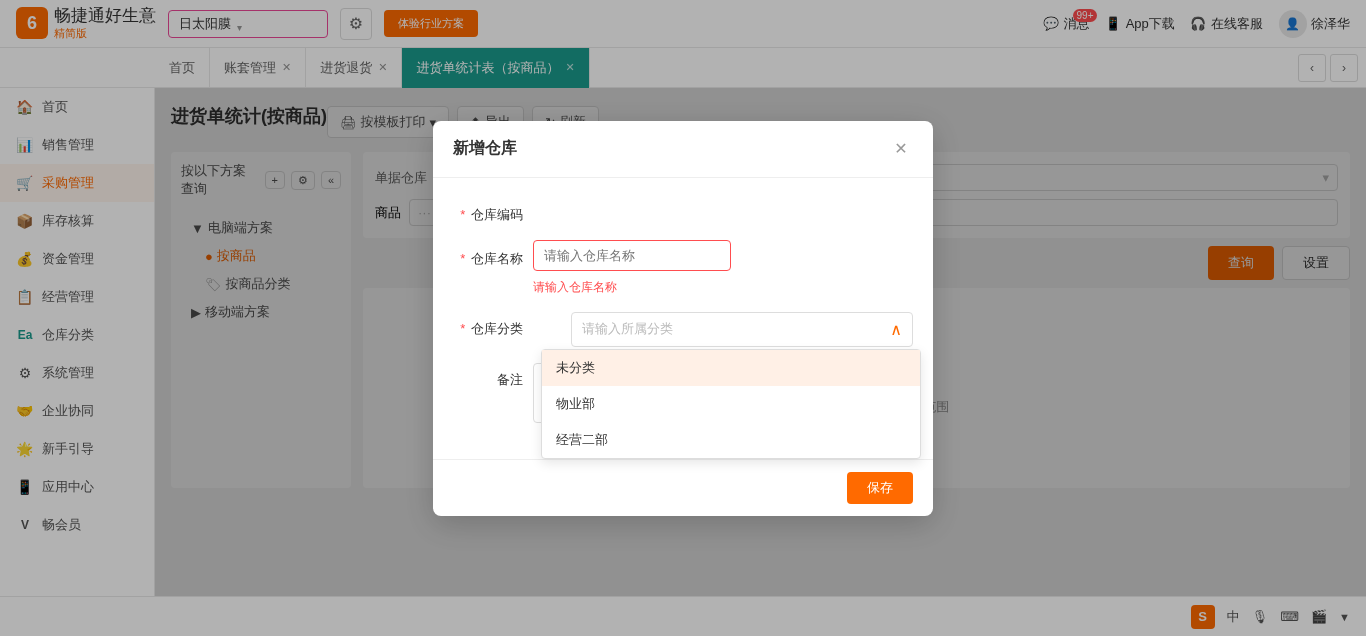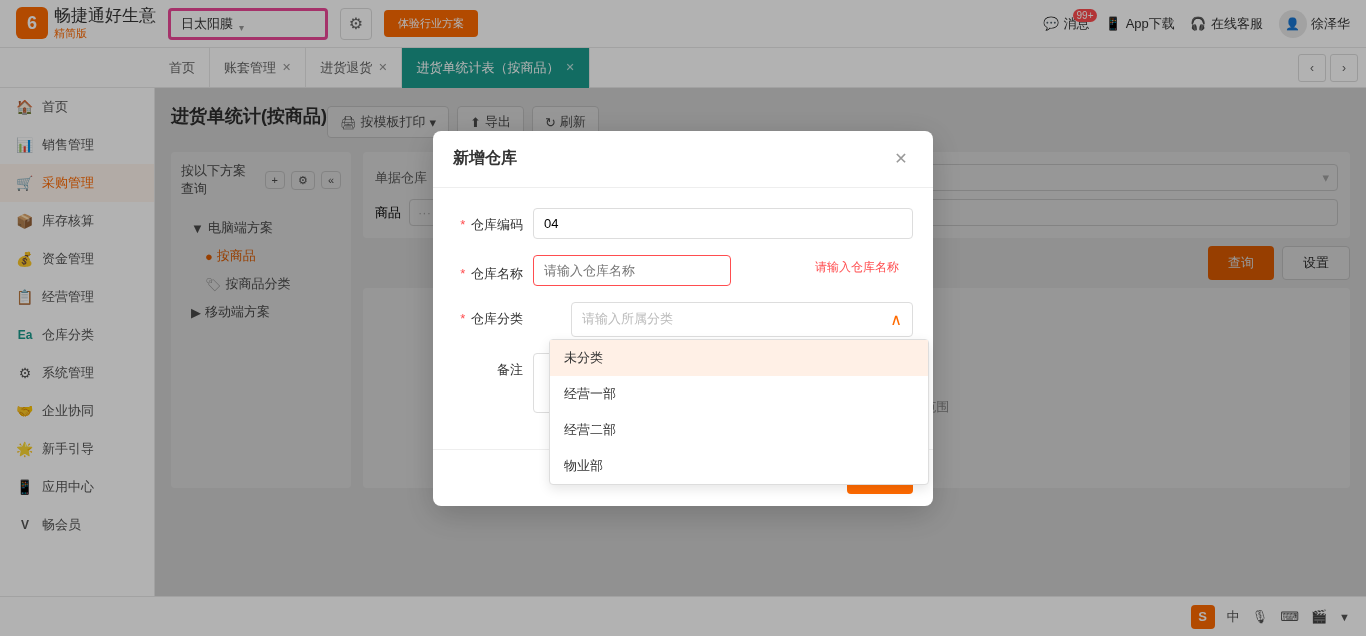--- a/index.html
+++ b/index.html
@@ -32,21 +32,21 @@
       color: white;
       font-size: 18px;
       font-weight: bold;
     }
     .logo-text { font-size: 17px; color: #333; line-height: 1.2; }
     .logo-sub { font-size: 11px; color: #ff6a00; }
 
     .store-selector {
       display: flex;
       align-items: flex-end;
-      border: 3px solid #ec4899;
+      border: 1px solid #ec4899;
       border-radius: 4px;
       padding: 4px 10px;
       font-size: 13px;
       color: #333;
       cursor: pointer;
       gap: 6px;
       min-width: 160px;
     }
     .store-selector .arrow { color: #999; font-size: 10px; }
 
@@ -296,21 +296,21 @@
       cursor: pointer;
       justify-content: space-between;
     }
     .cat-input-row .chevron-up {
       color: #ff6a00;
       font-size: 16px;
     }
     .cat-dropdown {
       position: absolute;
       top: calc(100% + 2px);
-      left: 16px;
+      left: 8px;
       width: 100%;
       background: white;
       border: 1px solid #ddd;
       border-radius: 4px;
       box-shadow: 0 4px 12px rgba(0,0,0,0.1);
       z-index: 300;
     }
     .cat-option {
       padding: 9px 14px;
       font-size: 13px;
@@ -600,24 +600,23 @@
       <span class="modal-title">新增仓库</span>
       <div class="modal-close">✕</div>
     </div>
     <div class="modal-body">
 
       <div class="form-row">
         <div class="form-label">
           <span class="required">*</span>
           <span>仓库编码</span>
         </div>
-        <input class="form-control" type="text" value="04" style="">
       </div>
 
-      <div class="form-row" style="flex-direction:row;gap:4px;">
+      <div class="form-row" style="flex-direction:column;gap:4px;">
         <div style="display:flex;gap:10px;align-items:center;">
           <div class="form-label">
             <span class="required">*</span>
             <span>仓库名称</span>
           </div>
           <input class="form-control error" type="text" placeholder="请输入仓库名称" style="">
         </div>
         <div style="padding-left:80px;">
           <div class="error-msg">请输入仓库名称</div>
         </div>
@@ -631,27 +630,24 @@
         <div class="cat-dropdown-wrapper">
           <div class="cat-input-row">
             <span style="color:#bbb;">请输入所属分类</span>
             <span class="chevron-up">∧</span>
           </div>
           <div class="cat-dropdown">
             <div class="cat-option selected">
               <span>未分类</span>
             </div>
             <div class="cat-option">
-              <span>经营一部</span>
+              <span>物业部</span>
             </div>
             <div class="cat-option">
               <span>经营二部</span>
-            </div>
-            <div class="cat-option">
-              <span>物业部</span>
             </div>
           </div>
         </div>
       </div>
 
       <div class="form-row">
         <div class="form-label">备注</div>
         <textarea class="form-textarea" style=""></textarea>
       </div>
     </div>

